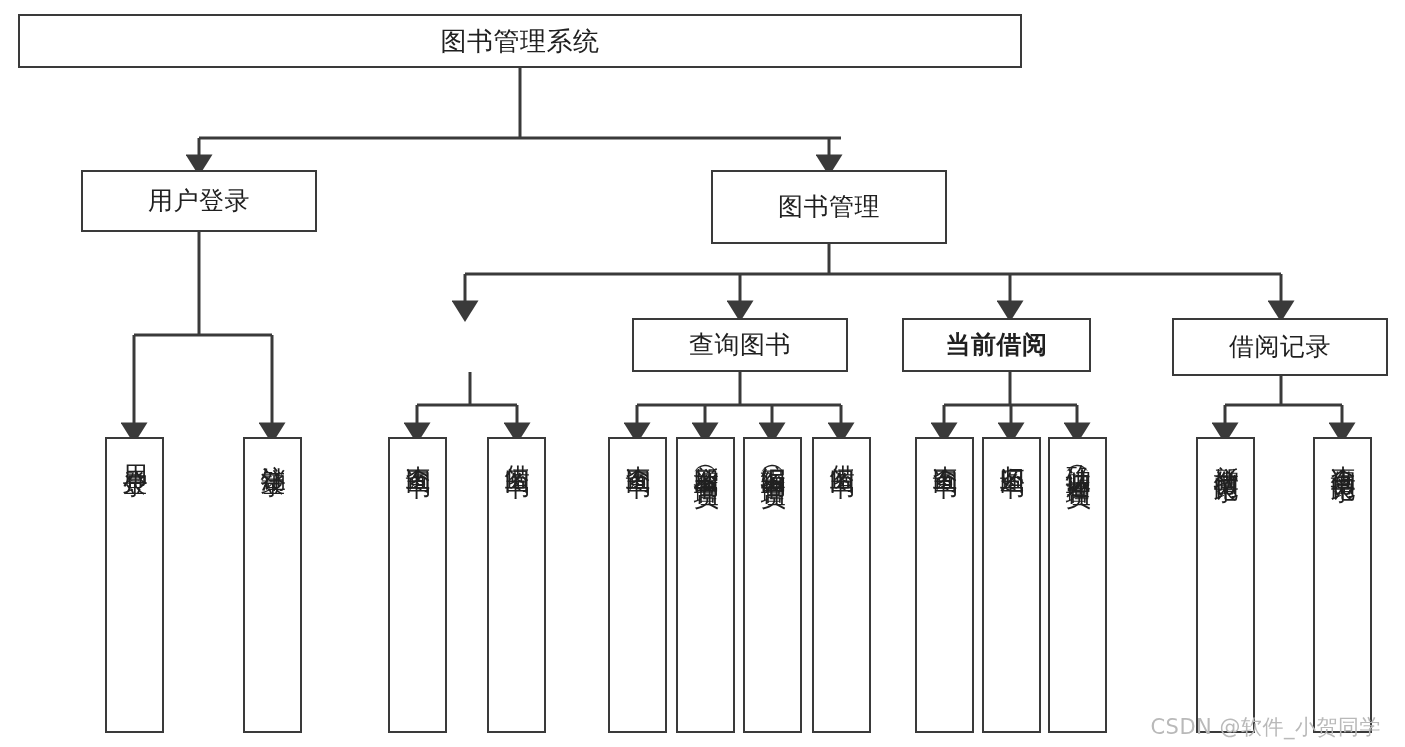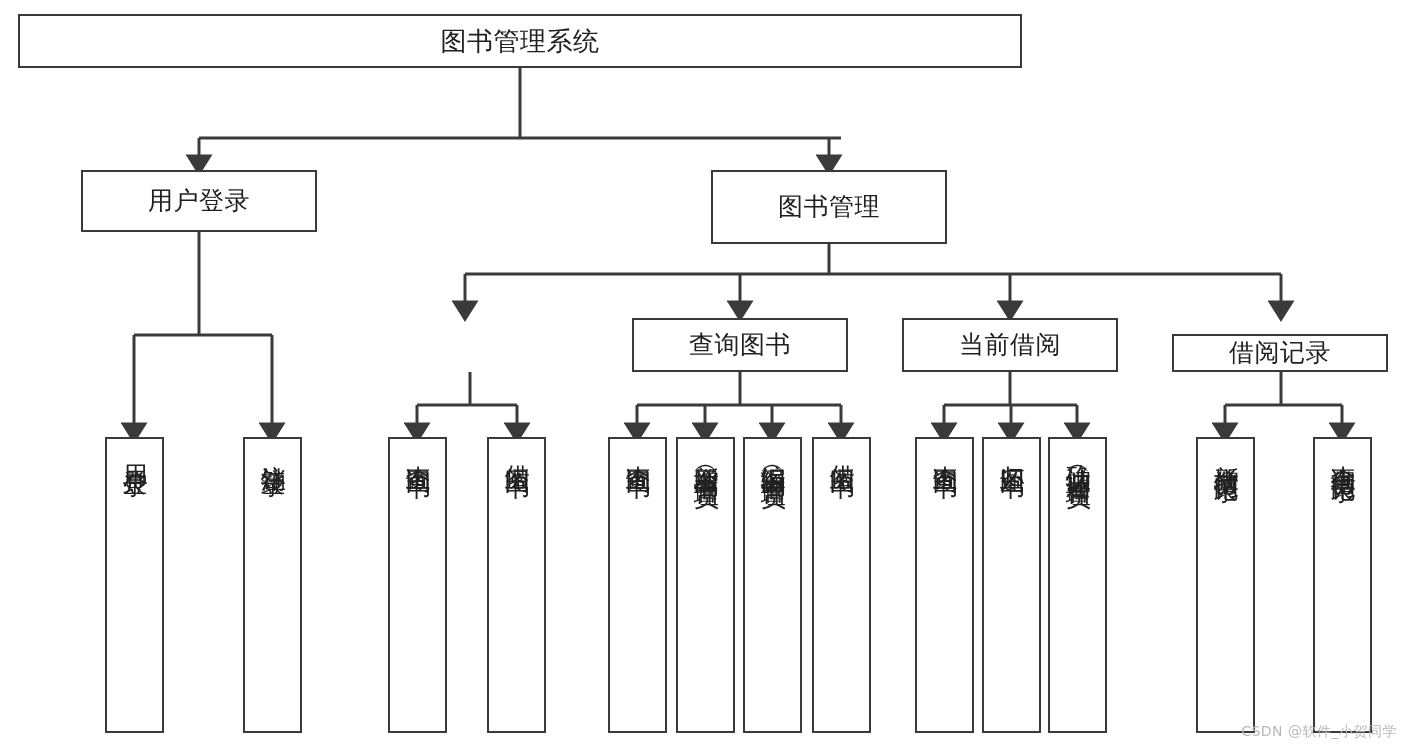--- a/index.html
+++ b/index.html
@@ -60,23 +60,23 @@
   .node.vert .node-label {
     writing-mode: vertical-rl;
     text-orientation: upright;
     font-size: 25px;
     line-height: 1.05;
     letter-spacing: 3px;
     white-space: nowrap;
   }
   .watermark {
     position: absolute;
-    right: 8px;
+    right: 24px;
     bottom: 6px;
-    font-size: 14px;
+    font-size: 21px;
     color: #b9b9b9;
     letter-spacing: 0.5px;
     white-space: nowrap;
     user-select: none;
   }
 </style>
 </head>
 <body>
 
 <div id="diagram-root">
@@ -138,24 +138,24 @@
   <div class="node horiz" style="left:81px; top:170px; width:236px; height:62px;">
     <span class="node-label">用户登录</span>
   </div>
   <div class="node horiz" style="left:711px; top:170px; width:236px; height:74px;">
     <span class="node-label">图书管理</span>
   </div>
 
   <div class="node horiz" style="left:632px; top:318px; width:216px; height:54px;">
     <span class="node-label">查询图书</span>
   </div>
-  <div class="node horiz" style="left:902px; top:318px; width:216px; height:54px;">
+  <div class="node horiz" style="left:902px; top:318px; width:189px; height:54px;font-weight:bold;">
     <span class="node-label">当前借阅</span>
   </div>
-  <div class="node horiz" style="left:1172px; top:318px; width:216px; height:38px;margin-top:16px;">
+  <div class="node horiz" style="left:1172px; top:318px; width:216px; height:58px;">
     <span class="node-label">借阅记录</span>
   </div>
 
   <div class="node vert" style="left:105px; top:437px; width:59px; height:296px;">
     <span class="node-label">用户登录</span>
   </div>
   <div class="node vert" style="left:243px; top:437px; width:59px; height:296px;">
     <span class="node-label">注销登录</span>
   </div>
 

